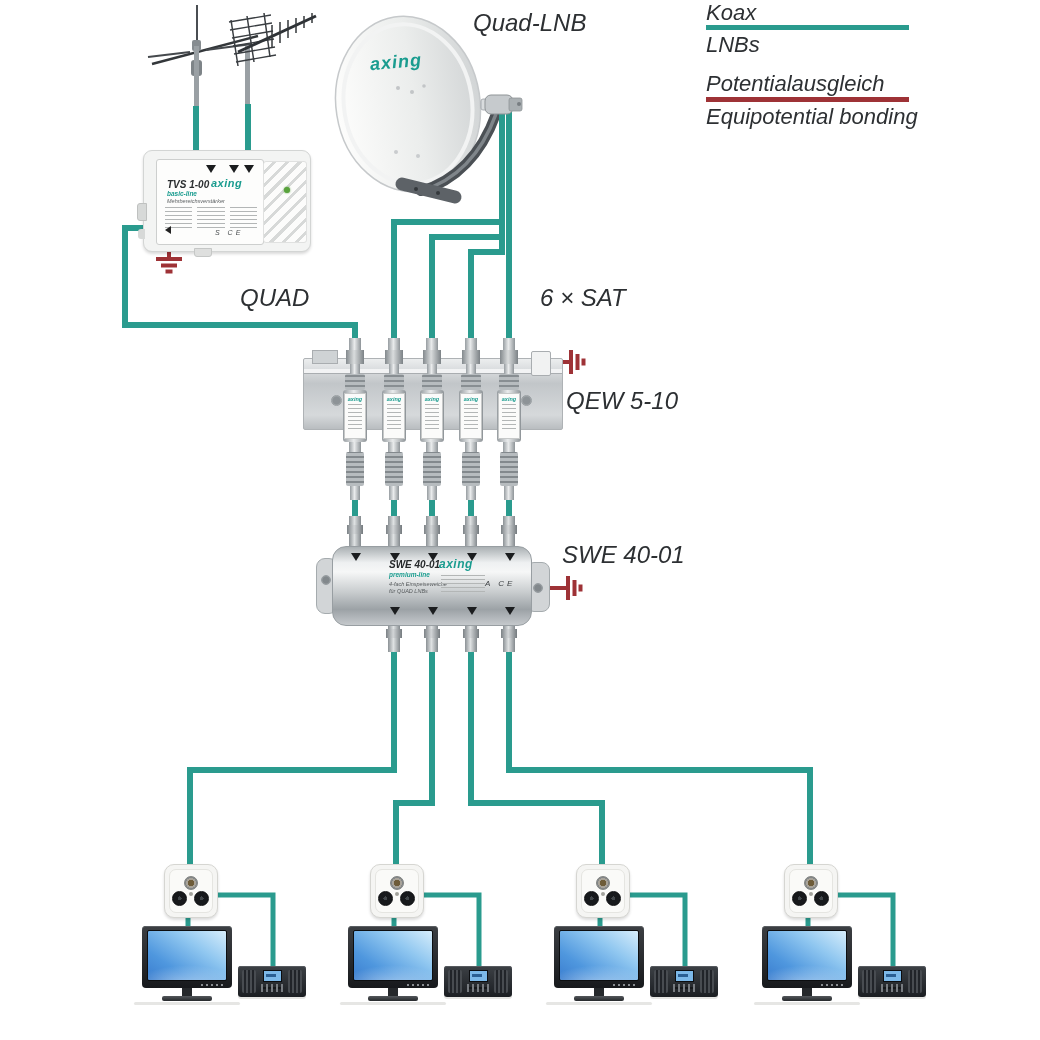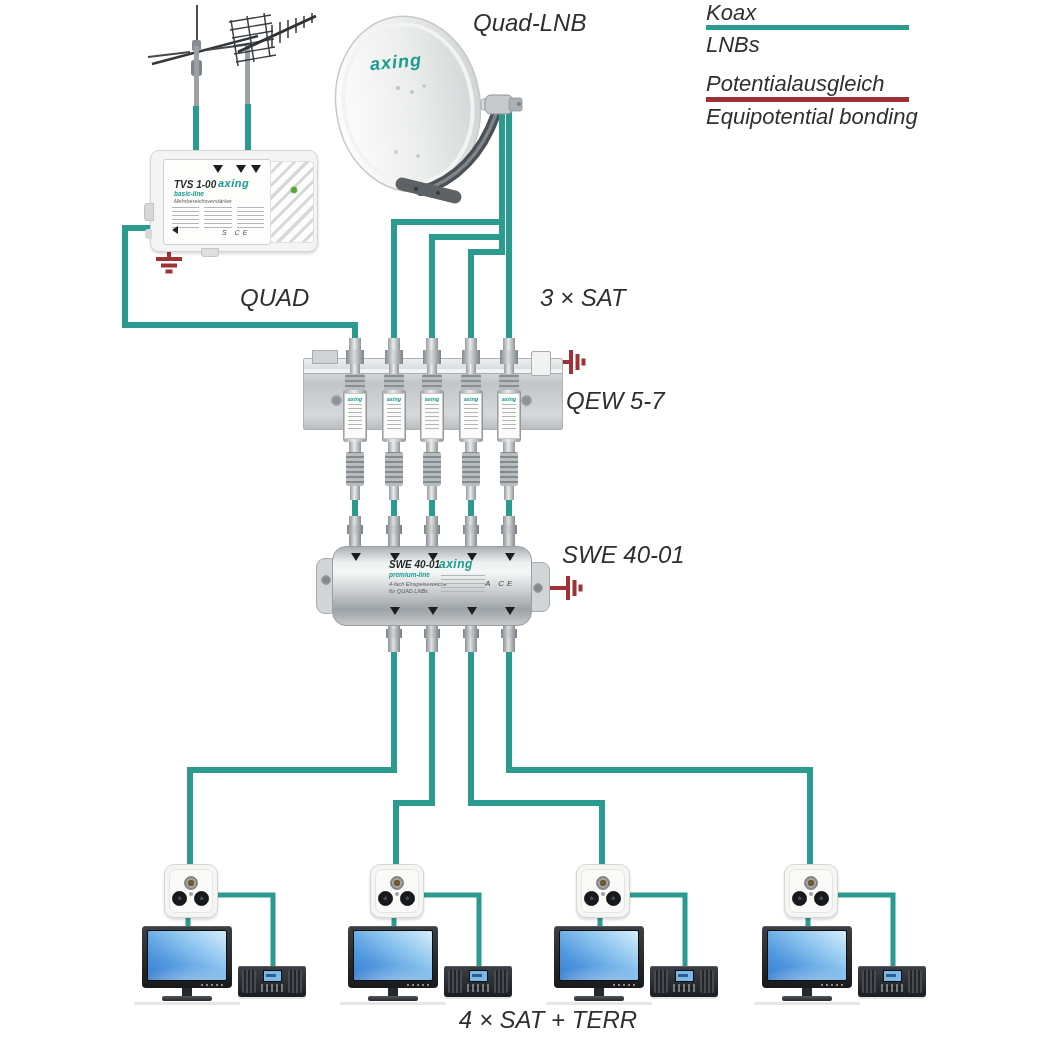--- a/index.html
+++ b/index.html
@@ -19,21 +19,21 @@
   .bar.bondbar{background:var(--bond,#9e3236);}
 
   
   .dev{position:absolute;z-index:2;}
   .metal{background:linear-gradient(90deg,#979da1,#e9ebec 45%,#8e9498);}
   .mbars{background:repeating-linear-gradient(180deg,#b3b6b6 0 1px,transparent 1px 4px);}
   .arrdn{position:absolute;width:0;height:0;border-left:5px solid transparent;
          border-right:5px solid transparent;border-top:8px solid #1b1d1f;}
 
   
-  .tvs{left:150px;top:150px;width:166px;height:100px;background:#f3f4f3;
+  .tvs{left:143px;top:150px;width:166px;height:100px;background:#f3f4f3;
        border:1px solid #d3d5d4;border-radius:9px;box-shadow:0 2px 3px rgba(0,0,0,.15);}
   .tvs-tab{position:absolute;left:-7px;top:52px;width:8px;height:16px;background:#d7d9d8;
            border:1px solid #bfc1c0;border-radius:3px 0 0 3px;}
   .tvs-tab2{position:absolute;left:-6px;top:78px;width:7px;height:10px;background:#d7d9d8;border-radius:3px 0 0 3px;}
   .tvs-foot{position:absolute;left:50px;bottom:-6px;width:16px;height:7px;background:#dedfde;border:1px solid #c5c7c6;border-radius:0 0 3px 3px;}
   .tvs-label{position:absolute;left:12px;top:8px;width:106px;height:84px;background:#fdfdfc;
              border:1px solid #cdcfce;border-radius:3px;}
   .tvs-title{position:absolute;left:10px;top:19px;font-size:10px;font-weight:bold;color:#2b2e30;}
   .tvs-line{position:absolute;left:10px;top:30px;font-size:6.5px;color:var(--brand,#1a9c8f);font-weight:bold;}
   .tvs-desc{position:absolute;left:10px;top:38px;font-size:5.5px;color:#5a5e60;}
@@ -237,24 +237,23 @@
     <div class="row" style="top:0">Koax</div>
     <div class="bar coaxbar" style="top:25px"></div>
     <div class="row" style="top:32px">LNBs</div>
     <div class="row" style="top:71px">Potentialausgleich</div>
     <div class="bar bondbar" style="top:97px"></div>
     <div class="row" style="top:104px">Equipotential bonding</div>
   </div>
 
   <div class="lbl" style="left:473px;top:9px">Quad-LNB</div>
   <div class="lbl" style="left:240px;top:284px">QUAD</div>
-  <div class="lbl" style="left:540px;top:284px">3 × SAT</div>
-  <div class="lbl" style="left:566px;top:387px">QEW 5-7</div>
+  <div class="lbl" style="left:540px;top:284px">6 × SAT</div>
+  <div class="lbl" style="left:566px;top:387px">QEW 5-10</div>
   <div class="lbl" style="left:562px;top:541px">SWE 40-01</div>
-  <div class="lbl" style="left:448px;top:1006px;width:200px;text-align:center">4 × SAT + TERR</div>
 
   <div style="position:absolute;left:370px;top:52px;z-index:4;font-size:18px;font-weight:bold;letter-spacing:1px;
               color:var(--brand,#1a9c8f);transform:rotate(-5deg)">axing</div>
 
   <div class="dev tvs">
     <div class="tvs-tab"></div>
     <div class="tvs-tab2"></div>
     <div class="tvs-foot"></div>
     <div class="tvs-label">
       <span class="arrdn" style="left:49px;top:5px"></span>

